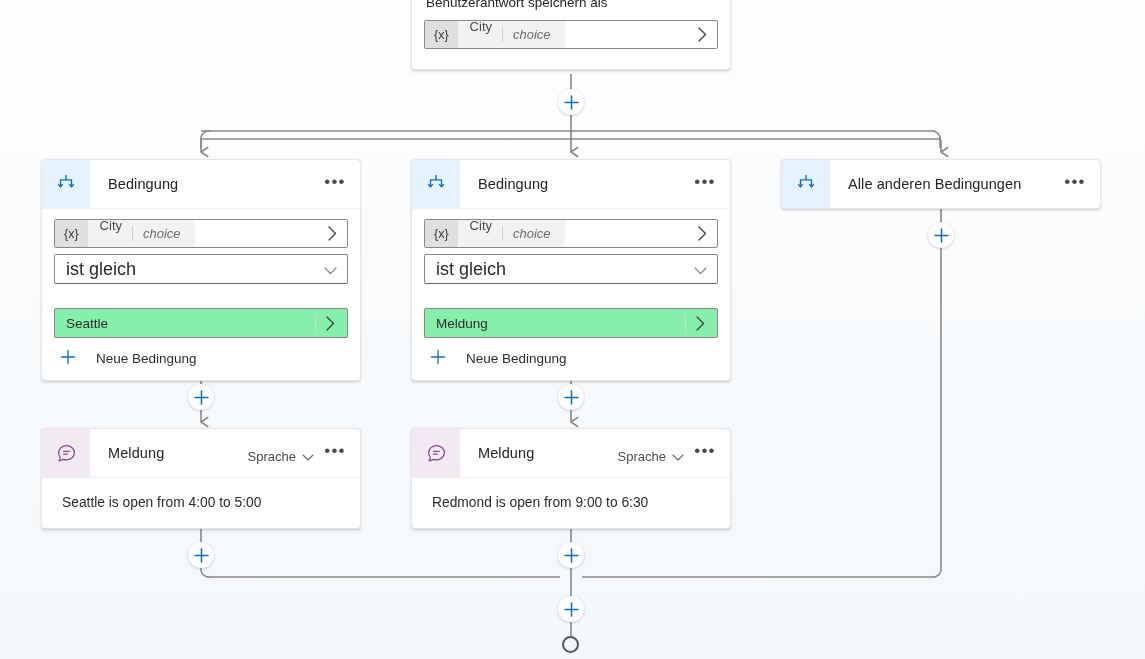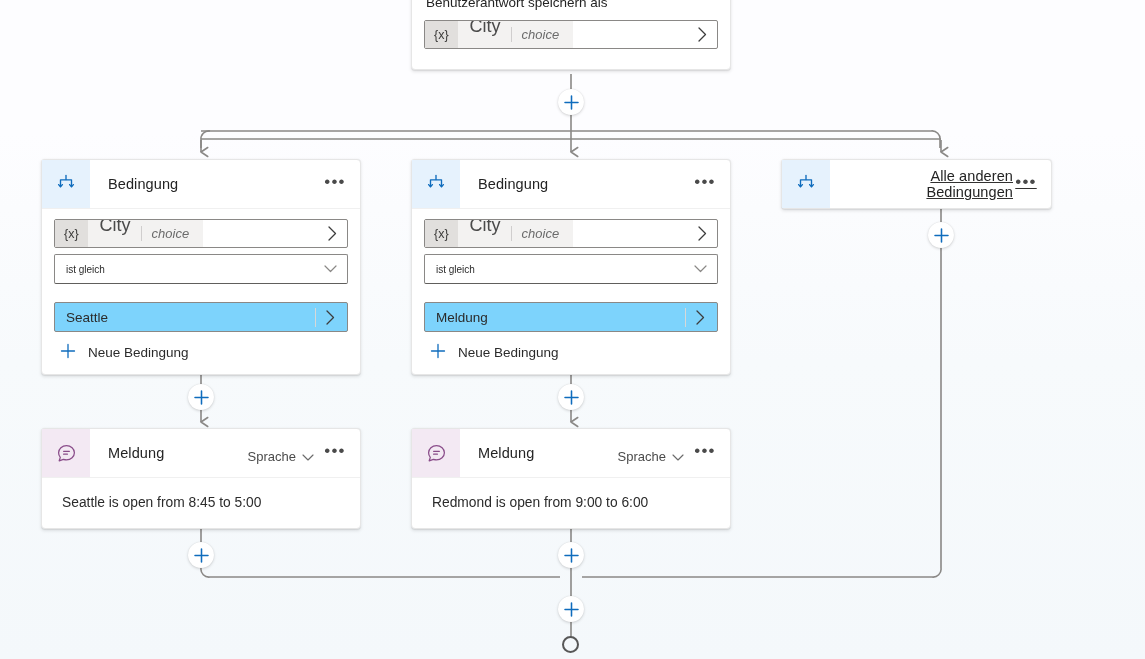--- a/index.html
+++ b/index.html
@@ -125,21 +125,21 @@
   .token-x {
     background: #e1dfdd;
     color: #3b3a39;
     font-size: 12.5px;
     display: flex; align-items: center; justify-content: center;
     padding: 0 9px;
   }
   .token-name {
     display: flex; align-items: center;
     padding: 0 10px 16px 12px;
-    font-size: 18px;
+    font-size: 13px;
     color: #4a4a4a;
   }
   .token-sep { width:1px; background:#d0cece; margin: 6px 0; }
   .token-type {
     display: flex; align-items: center;
     padding: 0 14px 0 10px;
     font-size: 13px;
     color: #6b6b6b;
     font-style: italic;
   }
@@ -156,43 +156,43 @@
   
   .dd {
     height: 30px;
     border: 1px solid #8a8886;
     border-bottom: 1.6px solid #605e5c;
     border-radius: 2px;
     display: flex;
     align-items: center;
     padding: 0 10px 0 11px;
     background: #fff;
-    font-size: 10px;
+    font-size: 18px;
     color: #2b2b2b;
-    margin-bottom: 18px;
+    margin-bottom: 24px;
   }
   .dd .lbl { flex: 1; }
 
   .val {
     height: 30px;
     border: 1px solid #8a8886;
     border-radius: 2px;
     display: flex;
     align-items: center;
     padding-left: 11px;
-    background: #7dd3fc;
+    background: #86efac;
     font-size: 13.5px;
     color: #2b2b2b;
   }
 
   
   .addcond {
     display: flex;
     align-items: center;
-    gap: 12px;
+    gap: 20px;
     padding: 11px 0 2px 6px;
     font-size: 13.5px;
     color: #2b2b2b;
   }
 
   
   .msg-body {
     border-top: 1px solid #f0f0f0;
     padding: 17px 20px 18px 20px;
     font-size: 13.8px;
@@ -397,21 +397,21 @@
         <span style="color:#0f6cbd;">
           <svg width="16" height="16" viewBox="0 0 16 16">
               <path d="M8,1.5 L8,14.5 M1.5,8 L14.5,8" stroke="currentColor" stroke-width="1.3" stroke-linecap="round"></path>
             </svg>
         </span>
         <span>Neue Bedingung</span>
       </div>
     </div>
   </div>
 
-  <div class="node" style="left:781px; top:159px; width:271px;text-decoration:underline;">
+  <div class="node" style="left:781px; top:159px; width:320px;">
     <div class="node-head">
       <div class="node-iconwrap icon-cond">
         <svg width="20" height="20" viewBox="0 0 20 20" fill="none" stroke="#0f6cbd" stroke-width="1.35" stroke-linecap="round" stroke-linejoin="round">
           <path d="M10,1.5 L10,5.5"></path>
           <path d="M4.5,12.5 L4.5,5.8 L15.5,5.8 L15.5,12.5"></path>
           <path d="M2.6,10.6 L4.5,12.8 L6.4,10.6"></path>
           <path d="M13.6,10.6 L15.5,12.8 L17.4,10.6"></path>
         </svg>
       </div>
       <div class="node-title">Alle anderen Bedingungen</div>
@@ -438,21 +438,21 @@
           <span>Sprache</span>
           <span style="color:#6b6b6b;">
             <svg width="12" height="7" viewBox="0 0 12 7">
                 <path d="M1,1 L6,6 L11,1" fill="none" stroke="currentColor" stroke-width="1.15" stroke-linecap="round" stroke-linejoin="round"></path>
               </svg>
           </span>
         </div>
         <div class="ellipsis">•••</div>
       </div>
     </div>
-    <div class="msg-body">Seattle is open from 8:45 to 5:00</div>
+    <div class="msg-body">Seattle is open from 4:00 to 5:00</div>
   </div>
 
   <div class="node" style="left:411px; top:428px; width:320px;">
     <div class="node-head">
       <div class="node-iconwrap icon-msg">
         <svg width="21" height="21" viewBox="0 0 21 21" fill="none" stroke="#8a4d8a" stroke-width="1.25" stroke-linecap="round" stroke-linejoin="round">
           <path d="M10.5,2.6 C14.9,2.6 18.4,5.8 18.4,9.7 C18.4,13.6 14.9,16.8 10.5,16.8
                    C9.4,16.8 8.4,16.6 7.4,16.3 L3.2,17.8 L4.3,14.4
                    C3.2,13.1 2.6,11.5 2.6,9.7 C2.6,5.8 6.1,2.6 10.5,2.6 Z"></path>
           <path d="M7.6,8.3 L13.4,8.3"></path>
@@ -465,21 +465,21 @@
           <span>Sprache</span>
           <span style="color:#6b6b6b;">
             <svg width="12" height="7" viewBox="0 0 12 7">
                 <path d="M1,1 L6,6 L11,1" fill="none" stroke="currentColor" stroke-width="1.15" stroke-linecap="round" stroke-linejoin="round"></path>
               </svg>
           </span>
         </div>
         <div class="ellipsis">•••</div>
       </div>
     </div>
-    <div class="msg-body">Redmond is open from 9:00 to 6:00</div>
+    <div class="msg-body">Redmond is open from 9:00 to 6:30</div>
   </div>
 
   <div class="plus" style="left:558px; top:89px;">
     <svg width="15" height="15" viewBox="0 0 15 15">
         <path d="M7.5,1 L7.5,14 M1,7.5 L14,7.5" stroke="#0f6cbd" stroke-width="1.55" stroke-linecap="round"></path>
       </svg>
   </div>
   <div class="plus" style="left:188px; top:384px;">
     <svg width="15" height="15" viewBox="0 0 15 15">
         <path d="M7.5,1 L7.5,14 M1,7.5 L14,7.5" stroke="#0f6cbd" stroke-width="1.55" stroke-linecap="round"></path>

